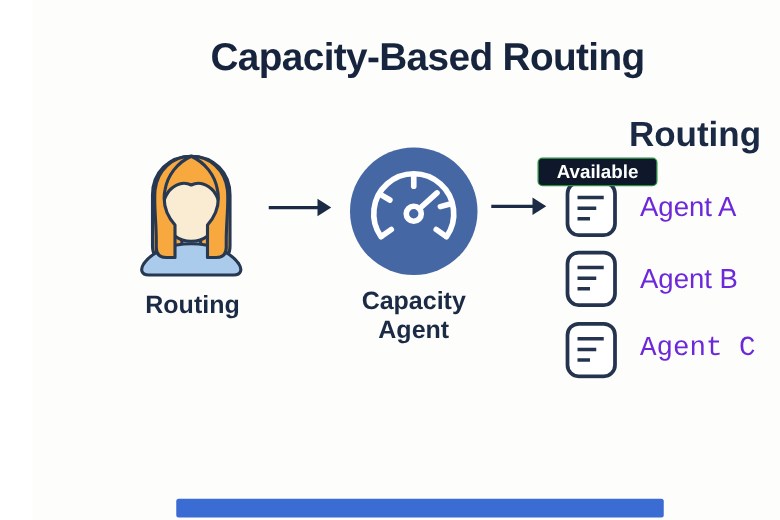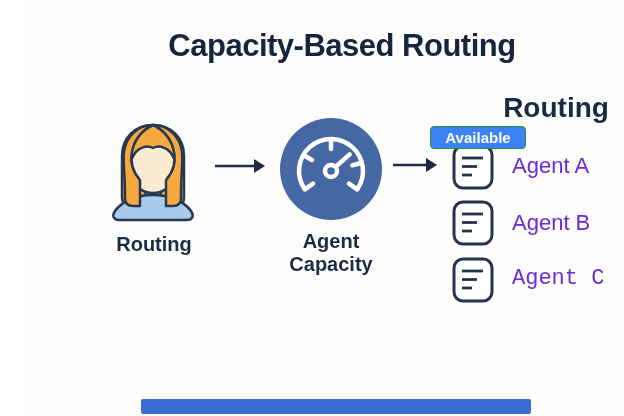--- a/index.html
+++ b/index.html
@@ -5,21 +5,21 @@
   * { margin:0; padding:0; box-sizing:border-box; }
   html,body { width:624px; height:416px; }
   body { font-family:"Liberation Sans","DejaVu Sans",sans-serif; background:#fff; }
   .canvas { position:relative; width:624px; height:416px; background:#fdfdfc; overflow:hidden;margin-left:26px; }
   .abs { position:absolute; }
   .title { left:8px; right:0; top:28px; text-align:center;
            font-size:31px; font-weight:700; color:#16243D; letter-spacing:-0.5px; }
   .node-label { text-align:center; font-size:20px; font-weight:700; color:#1C2B45; line-height:23px; }
   .routing-heading { left:450px; top:92px; width:160px; text-align:center;
                      font-size:28px; font-weight:700; color:#1B2A44; }
-  .badge { left:404px; top:126px; width:96px; height:23px; background:#3b82f6;
+  .badge { left:404px; top:126px; width:96px; height:23px; background:#0f172a;
            border:1px solid #279140; border-radius:4px; color:#fff; font-size:15px;
            font-weight:700; text-align:center; line-height:21px; z-index:5; }
   .agent-label { left:486px; width:120px; font-size:22px; font-weight:400;
                  color:#6d28d9; line-height:28px; }
   .doc-icon { left:426px; width:42px; height:46px; }
   .footer-bar { left:115px; top:399px; width:390px; height:15px;
                 background:#3B6CD3; border-radius:2px; }
   svg { display:block; }
 </style>
 </head>
@@ -64,22 +64,22 @@
       <line x1="26.2" y1="39.5" x2="33.9" y2="44.0" stroke="#FFFFFF" stroke-width="4.5" stroke-linecap="round"></line>
       <line x1="53" y1="24" x2="53" y2="33" stroke="#FFFFFF" stroke-width="4.5" stroke-linecap="round"></line>
       <line x1="82.9" y1="47.0" x2="74.3" y2="49.3" stroke="#FFFFFF" stroke-width="4.5" stroke-linecap="round"></line>
       <line x1="78.4" y1="72.8" x2="71.0" y2="67.6" stroke="#FFFFFF" stroke-width="4.5" stroke-linecap="round"></line>
       <line x1="59.5" y1="49.2" x2="71.6" y2="38.3" stroke="#FFFFFF" stroke-width="4.5" stroke-linecap="round"></line>
       <circle cx="53" cy="55" r="6" fill="none" stroke="#FFFFFF" stroke-width="4.5"></circle>
     </svg>
   </div>
 
   <div class="abs node-label" style="left:225px; top:230px; width:160px;">
+    <div>Capacity</div>
     <div>Agent</div>
-    <div>Capacity</div>
   </div>
 
   <div class="abs" style="left:366px; top:155px; width:46px; height:20px;">
     <svg width="46" height="20" viewBox="0 0 46 20">
       <line x1="1" y1="10" x2="35" y2="10" stroke="#1C2B45" stroke-width="2.6"></line>
       <path d="M34,3 L45,10 L34,17 Z" fill="#1C2B45"></path>
     </svg>
   </div>
 
   <div class="abs routing-heading">Routing</div>

